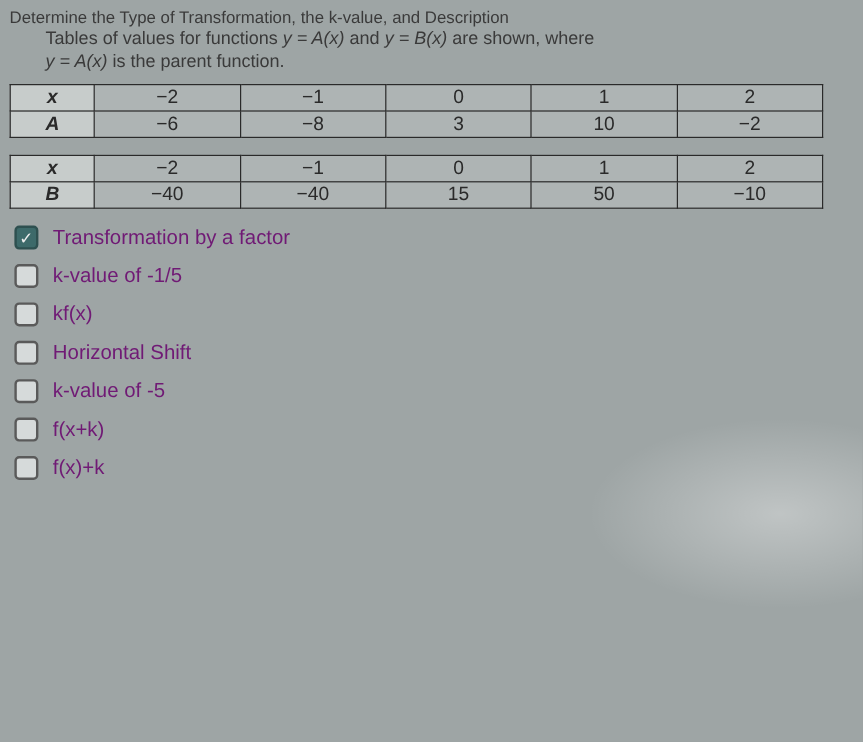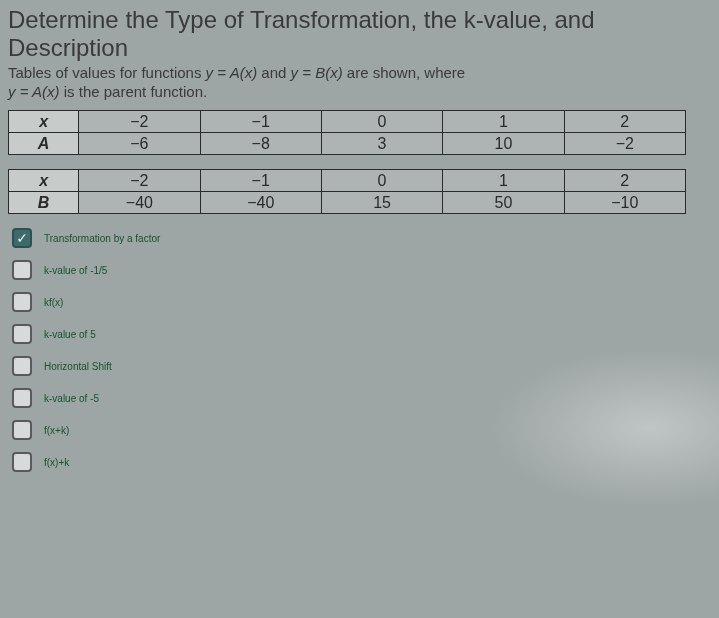--- a/index.html
+++ b/index.html
@@ -6,29 +6,30 @@
     body {
       width: 719px;
       height: 618px;
       background: #9ea5a5;
       font-family: Arial, sans-serif;
       color: #2a2a2a;
       padding: 6px 8px;
       position: relative;
     }
     .title {
-      font-size: 24px;
+      font-size: 14px;
       color: #3a3a3a;
       margin-bottom: 2px;
       font-weight: 400;
     }
     .subtitle {
       font-size: 15px;
       color: #3a3a3a;
       margin-bottom: 2px;
+      margin-left: 30px;
     }
     .subtitle i { font-style: italic; }
     .tablewrap {
       margin-top: 10px;
     }
     table {
       border-collapse: collapse;
       width: 678px;
       margin-bottom: 14px;
       background: #aeb4b4;
@@ -68,22 +69,22 @@
       justify-content: center;
       font-size: 14px;
       flex-shrink: 0;
     }
     .cb.checked {
       background: #3d6a6a;
       border-color: #2e5050;
       color: #eee;
     }
     .optlabel {
-      font-size: 10px;
-      color: #14532d;
+      font-size: 17px;
+      color: #701a75;
     }
     .glare {
       position: absolute;
       right: 0;
       bottom: 110px;
       width: 230px;
       height: 160px;
       background: radial-gradient(ellipse at 70% 50%, rgba(255,255,255,0.35), rgba(255,255,255,0) 70%);
       pointer-events: none;
     }
@@ -151,24 +152,20 @@
   <div class="opt">
     <div class="cb"></div>
     <div class="optlabel">k-value of -1/5</div>
   </div>
   <div class="opt">
     <div class="cb"></div>
     <div class="optlabel">kf(x)</div>
   </div>
   <div class="opt">
     <div class="cb"></div>
-    <div class="optlabel">k-value of 5</div>
-  </div>
-  <div class="opt">
-    <div class="cb"></div>
     <div class="optlabel">Horizontal Shift</div>
   </div>
   <div class="opt">
     <div class="cb"></div>
     <div class="optlabel">k-value of -5</div>
   </div>
   <div class="opt">
     <div class="cb"></div>
     <div class="optlabel">f(x+k)</div>
   </div>

